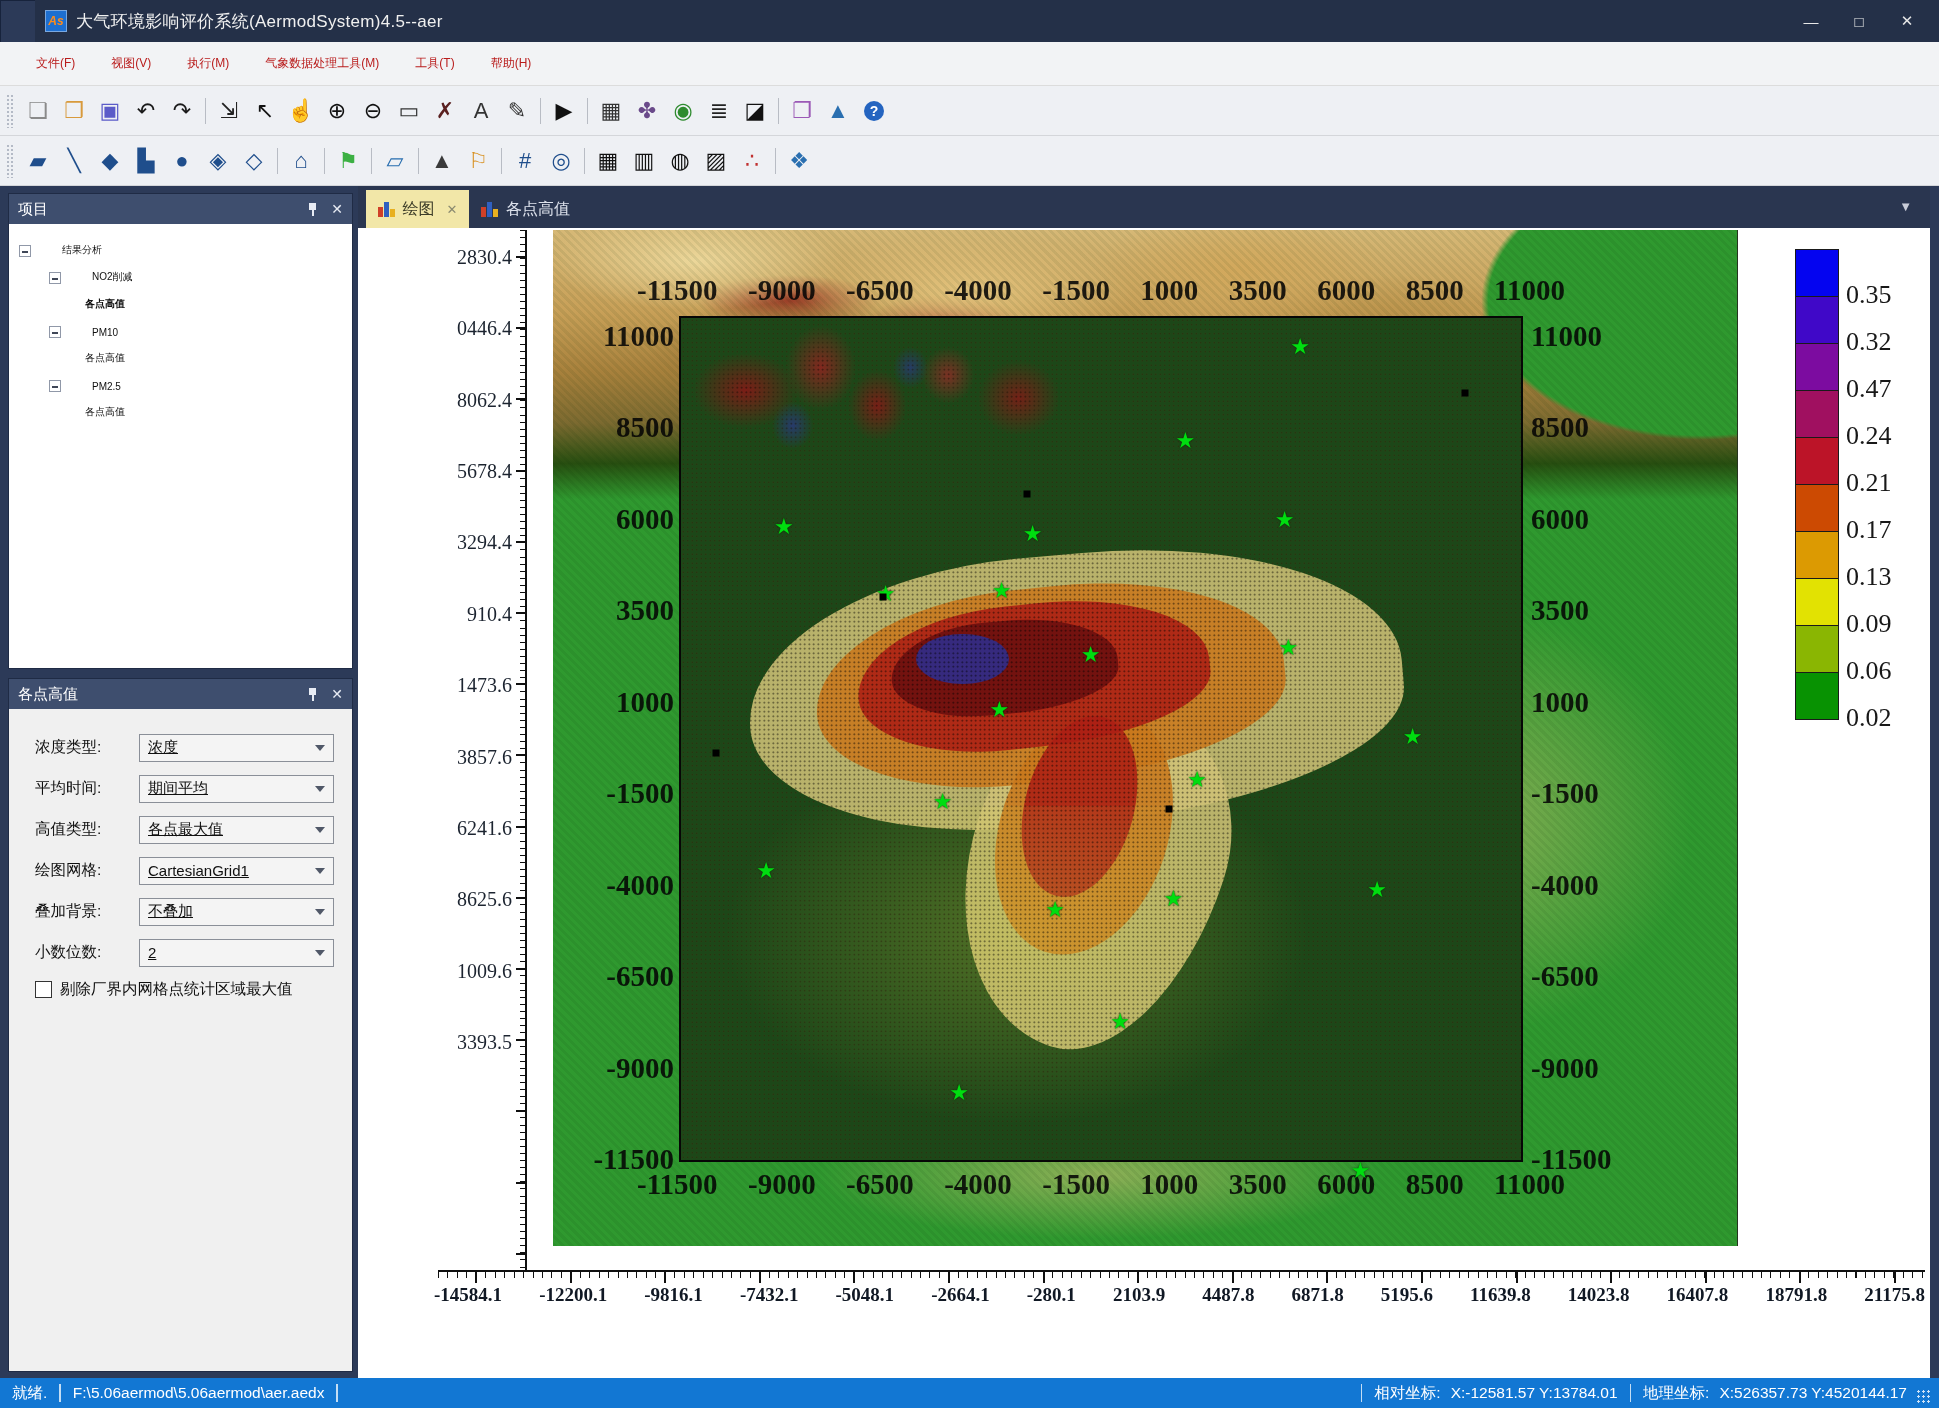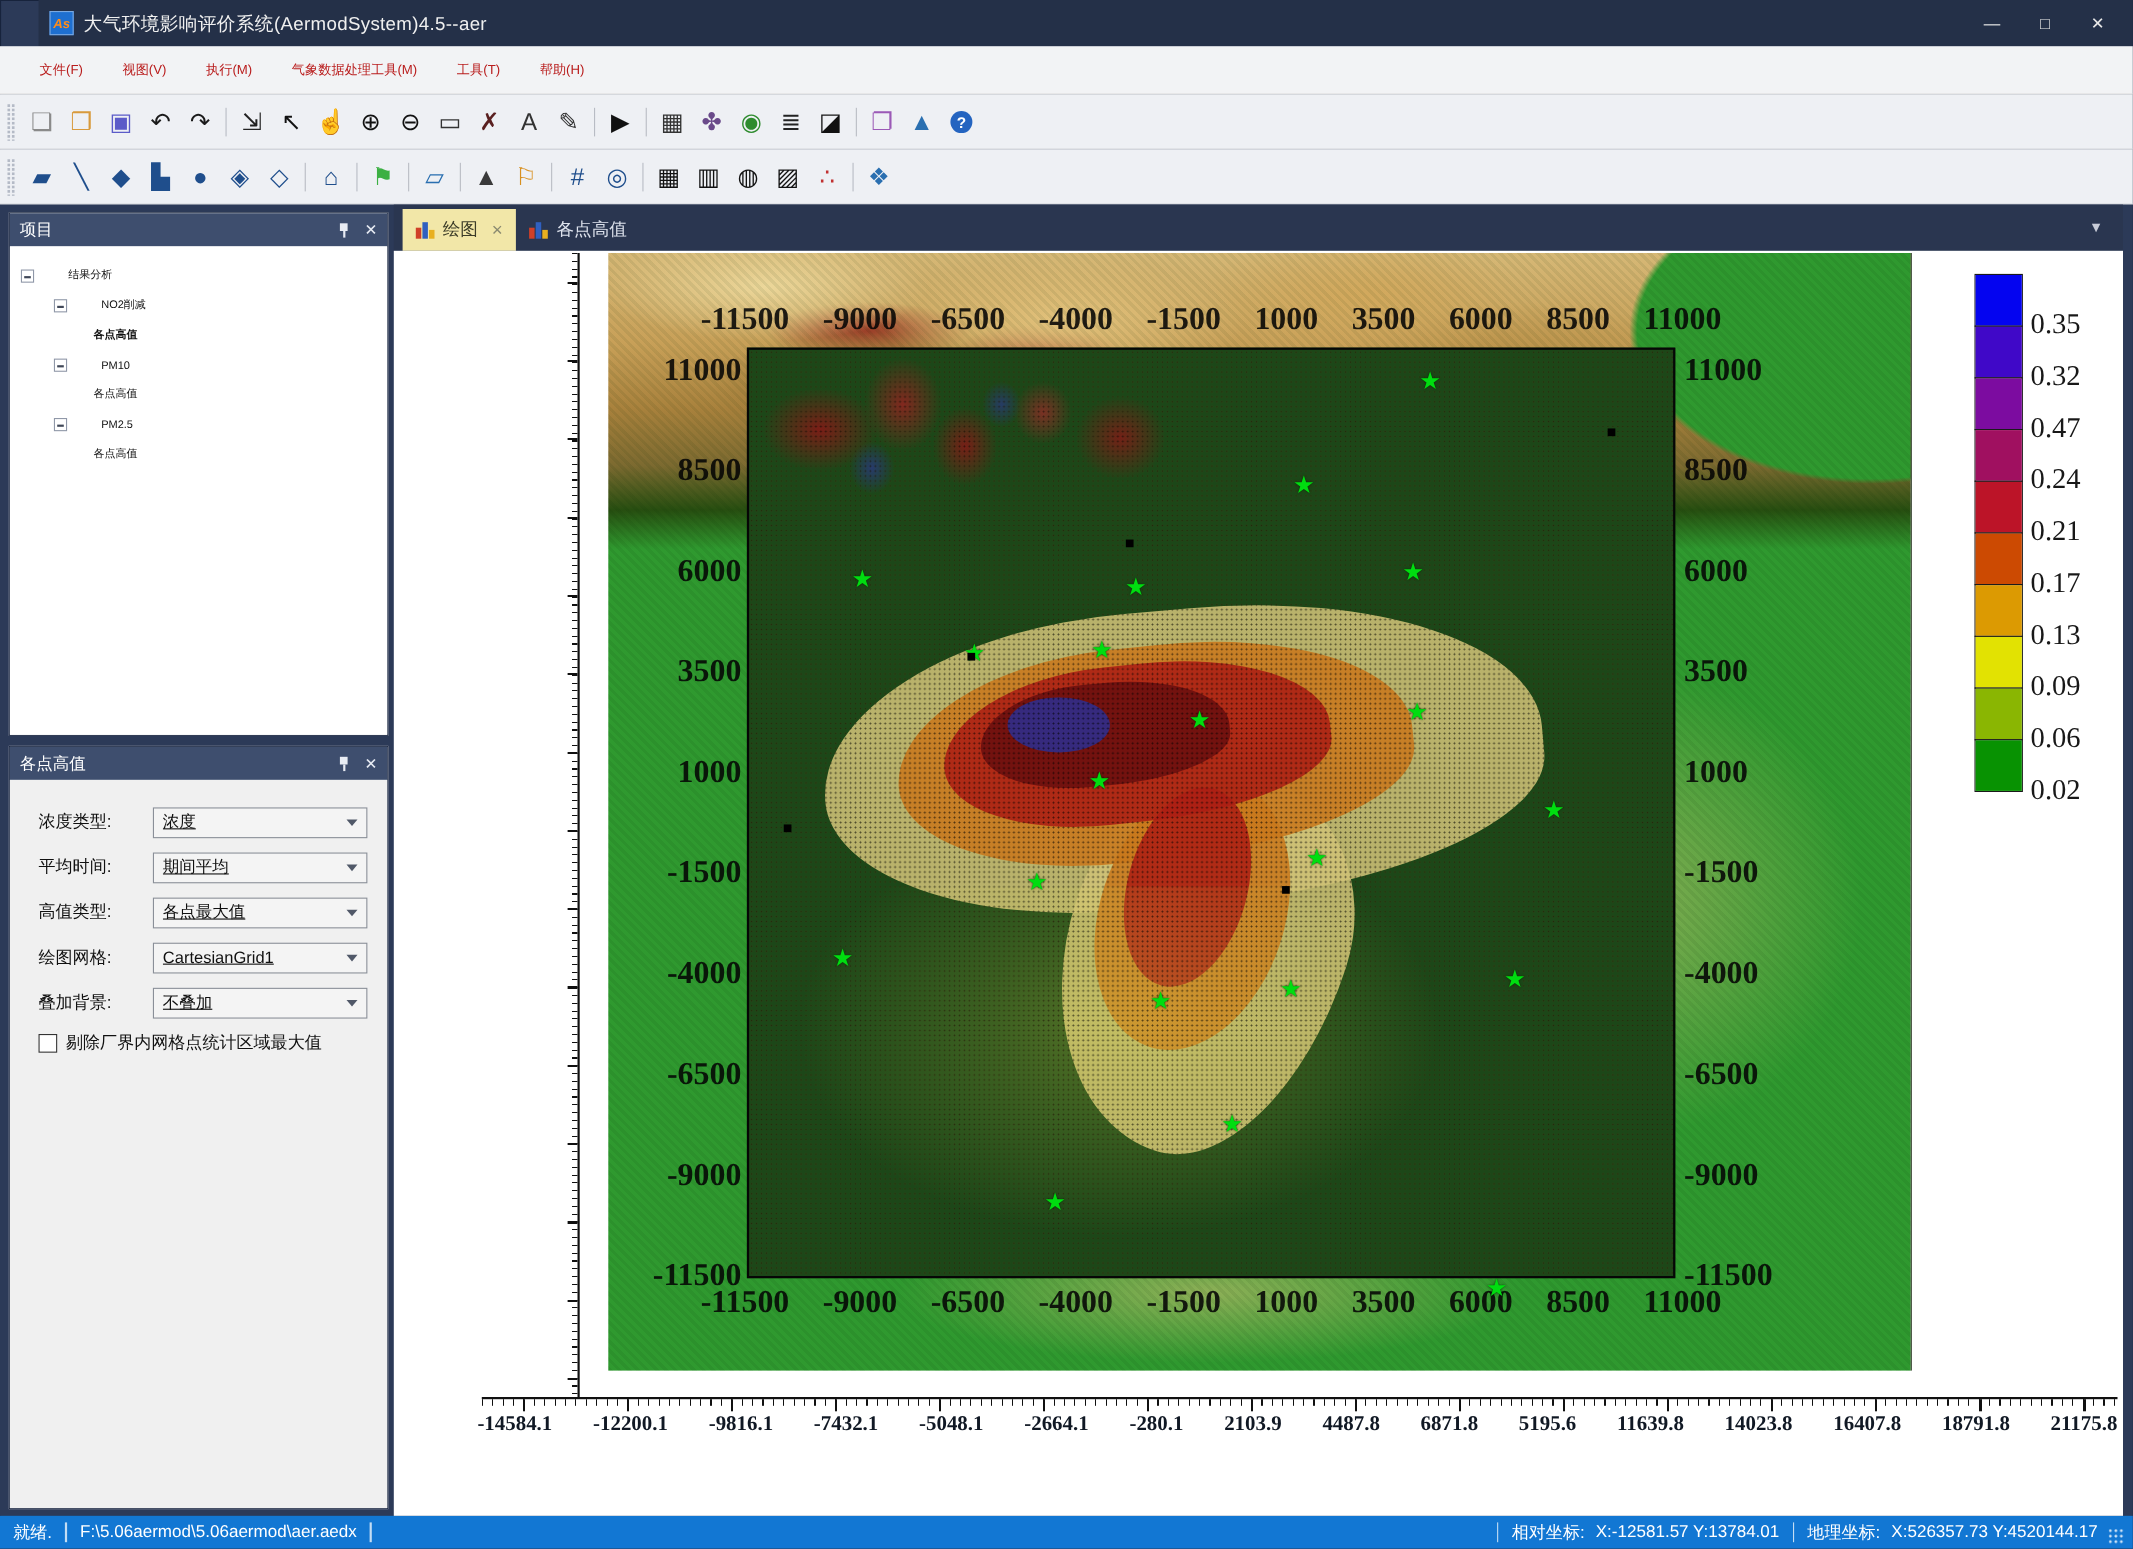--- a/index.html
+++ b/index.html
@@ -424,20 +424,26 @@
               </div>
             </div>
 
             <div class="field-row">
               <span class="field-label">叠加背景:</span>
               <div class="select">
                 <span class="select-value">不叠加</span>
               </div>
             </div>
 
+            <div class="field-row">
+              <span class="field-label">小数位数:</span>
+              <div class="select">
+                <span class="select-value">2</span>
+              </div>
+            </div>
           </div>
         <div class="check-row">
           <span class="checkbox"></span>
           <span>剔除厂界内网格点统计区域最大值</span>
         </div>
       </div>
     </div>
   </div>
 
   <div class="main">
@@ -564,20 +570,35 @@
           <span>3500</span>
           <span>1000</span>
           <span>-1500</span>
           <span>-4000</span>
           <span>-6500</span>
           <span>-9000</span>
           <span>-11500</span>
         </div>
 
       <div class="v-ruler"></div>
+      <div class="left-outer-labels serif">
+
+      <span>2830.4</span>
+          <span>0446.4</span>
+          <span>8062.4</span>
+          <span>5678.4</span>
+          <span>3294.4</span>
+          <span>910.4</span>
+          <span>1473.6</span>
+          <span>3857.6</span>
+          <span>6241.6</span>
+          <span>8625.6</span>
+          <span>1009.6</span>
+          <span>3393.5</span>
+        </div>
       <div class="h-ruler"></div>
       <div class="bottom-outer-labels serif">
 
       <span>-14584.1</span>
           <span>-12200.1</span>
           <span>-9816.1</span>
           <span>-7432.1</span>
           <span>-5048.1</span>
           <span>-2664.1</span>
           <span>-280.1</span>

